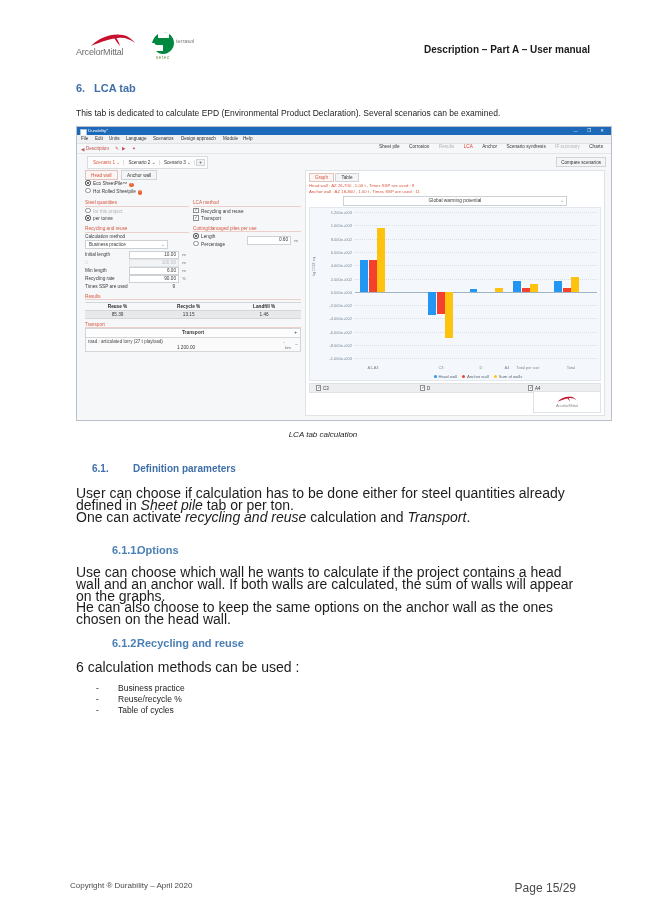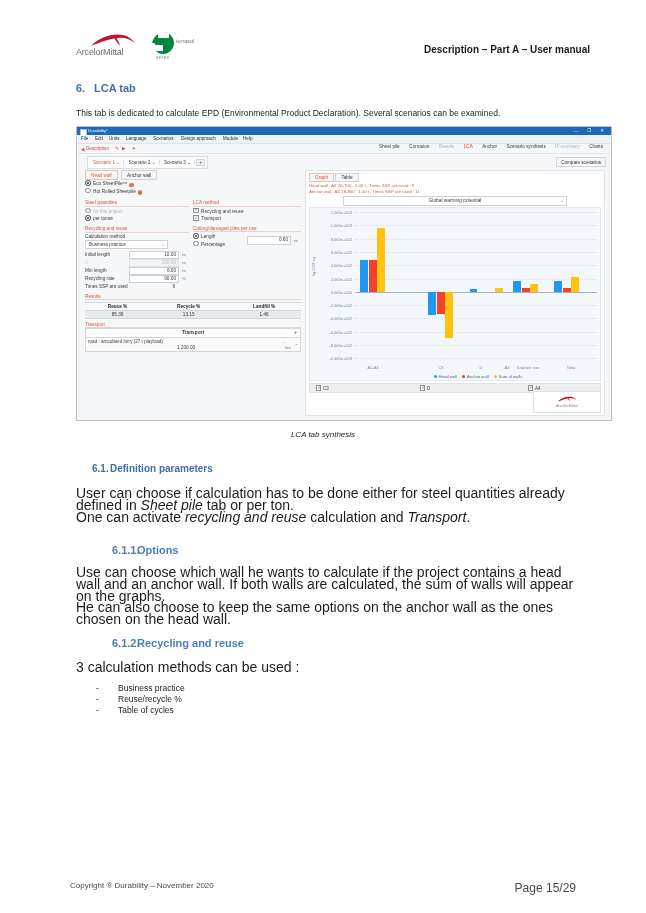--- a/index.html
+++ b/index.html
@@ -274,21 +274,21 @@
   }
 
   
   .caption {
     position:absolute; left:0; right:0; top:430px; text-align:center;
     font-size:8px; font-style:italic; color:#1d1d1d;
   }
   .h2 {
     position:absolute; left:92px; font-size:10px; font-weight:bold; color:#3f6fa8;
   }
-  .h2 .num { display:inline-block; width:18px; }
+  .h2 .num { display:inline-block; width:41px; }
   .h3 {
     position:absolute; left:112px; font-size:11px; font-weight:bold; color:#4a7fb5;
   }
   .h3 .num { display:inline-block; width:25px; }
   .para {
     position:absolute; left:76px; width:506px; font-size:14px; color:#1d1d1d;
     line-height:12px;
   }
   .bullets {
     position:absolute; left:76px; width:460px; font-size:8.5px; color:#1d1d1d;
@@ -579,47 +579,47 @@
     <div class="am-badge">
       <svg class="swoosh" viewBox="0 0 46 14">
         <path d="M1 13 C10 4, 22 0, 33 2 C38 3, 42 6, 45 10 C40 6, 34 4, 28 5 C18 6, 8 10, 1 13 Z" fill="#c8102e"></path>
         <path d="M24 2 C27 5, 29 9, 30 13 C27 10, 25 6, 23 3 Z" fill="#c8102e"></path>
       </svg>
       <div class="txt">ArcelorMittal</div>
     </div>
   </div>
 </div>
 
-<div class="caption">LCA tab synthesis</div>
+<div class="caption">LCA tab calculation</div>
 
 <div class="h2" style="top:463px">
   <span class="num">6.1.</span><span>Definition parameters</span>
 </div>
 <div class="para" style="top:487px">User can choose if calculation has to be done either for steel quantities already defined in <i>Sheet pile</i> tab or per ton.</div>
 <div class="para" style="top:511px"><span>One can activate </span><i>recycling and reuse</i><span> calculation and </span><i>Transport</i><span>.</span></div>
 
 <div class="h3" style="top:544px">
   <span class="num">6.1.1.</span><span>Options</span>
 </div>
 <div class="para" style="top:566px">Use can choose which wall he wants to calculate if the project contains a head wall and an anchor wall. If both walls are calculated, the sum of walls will appear on the graphs.</div>
 <div class="para" style="top:601px">He can also choose to keep the same options on the anchor wall as the ones chosen on the head wall.</div>
 
 <div class="h3" style="top:637px">
   <span class="num">6.1.2.</span><span>Recycling and reuse</span>
 </div>
-<div class="para" style="top:661px">3 calculation methods can be used :</div>
+<div class="para" style="top:661px">6 calculation methods can be used :</div>
 <div class="bullets" style="top:683px">
   <div class="b">
       <span class="dash">-</span>
       <span class="txt">Business practice</span>
     </div>
   <div class="b">
       <span class="dash">-</span>
       <span class="txt">Reuse/recycle %</span>
     </div>
   <div class="b">
       <span class="dash">-</span>
       <span class="txt">Table of cycles</span>
     </div>
 </div>
 
-<div class="footer-left">Copyright ® Durability – November 2020</div>
+<div class="footer-left">Copyright ® Durability – April 2020</div>
 <div class="footer-right">Page 15/29</div>
 
 </body></html>

